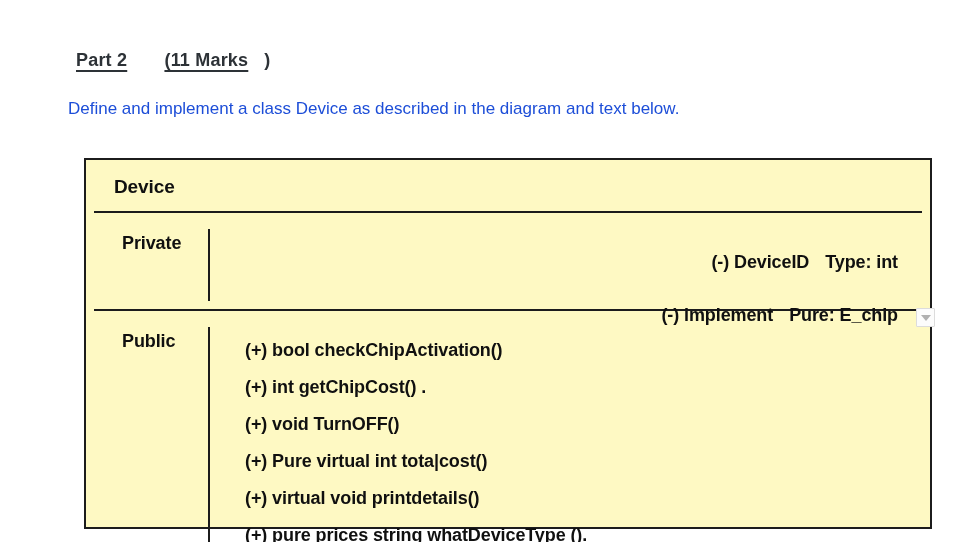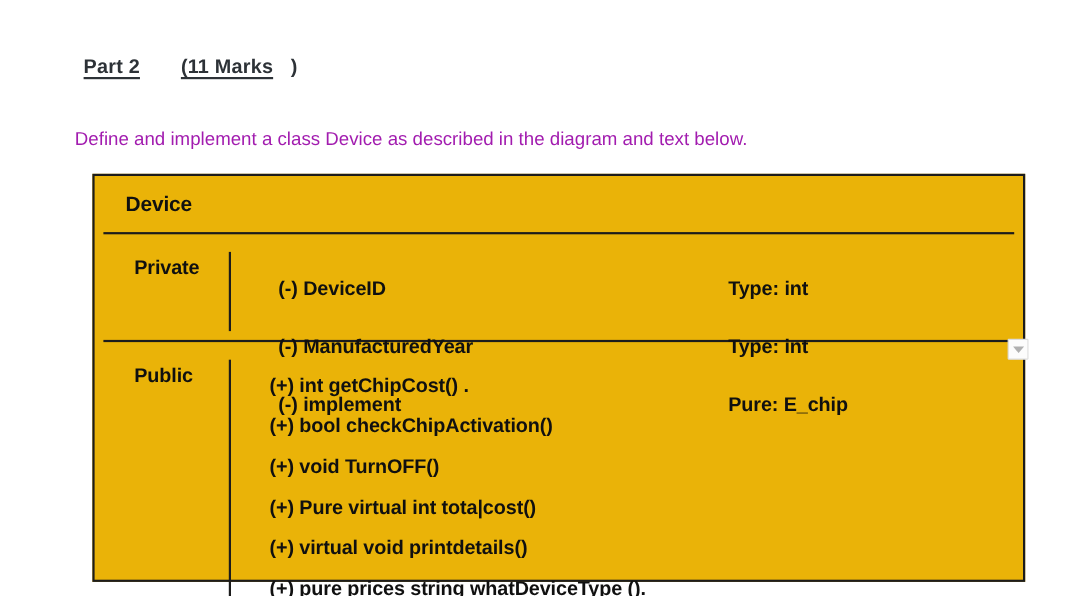--- a/index.html
+++ b/index.html
@@ -17,29 +17,29 @@
     font-size: 18px; font-weight: bold; color: #2d3237;
     letter-spacing: 0.2px;
   }
   .title .u {
     text-decoration: underline;
     text-decoration-thickness: 2px;
     text-underline-offset: 4px;
   }
 
   .intro {
-    position: absolute; left: 36px; top: 85px;
-    font-size: 17px; font-weight: normal; color: #a21caf;
+    position: absolute; left: 36px; top: 67px;
+    font-size: 17px; font-weight: normal; color: #1d4ed8;
   }
 
   .uml-table {
     position: absolute; left: 52px; top: 126px;
     width: 848px; height: 371px;
     border: 2px solid #1c1c1c;
-    background: #eab308;
+    background: #fef9c3;
     color: #101010;
     font-size: 18px; font-weight: bold;
     letter-spacing: -0.1px;
   }
 
   .uml-header {
     height: 45px;
     border-bottom: 2px solid #1c1c1c;
     padding: 8px 0 0 12px;
     font-size: 19px;
@@ -55,21 +55,21 @@
     padding: 4px 0 0 12px;
   }
 
   .content-cell {
     flex: 1 1 auto;
     padding: 3px 0 0 11px;
     line-height: 29px;
   }
   .uml-row.public .content-cell { padding-top: 1px; }
 
-  .member-line { white-space: nowrap; }
+  .member-line { white-space: nowrap; text-align: right; }
   .m-name { display: inline-block; width: 393px; }
   .m-type { display: inline-block; }
 
   .method-line { white-space: nowrap; }
 
   .dropdown-btn {
     position: absolute;
     left: 822px; top: 140px;
     width: 19px; height: 19px;
     background: #fcfcfc;
@@ -104,35 +104,32 @@
 
     <div class="uml-row private">
       <div class="label-cell">
         <span>Private</span>
       </div>
       <div class="content-cell">
         <div class="member-line">
           <span class="m-name">(-) DeviceID</span><span class="m-type">Type: int</span>
         </div>
         <div class="member-line">
-          <span class="m-name">(-) ManufacturedYear</span><span class="m-type">Type: int</span>
-        </div>
-        <div class="member-line">
           <span class="m-name">(-) implement</span><span class="m-type">Pure: E_chip</span>
         </div>
       </div>
     </div>
 
     <div class="uml-row public">
       <div class="label-cell">
         <span>Public</span>
       </div>
       <div class="content-cell">
+        <div class="method-line">(+) bool checkChipActivation()</div>
         <div class="method-line">(+) int getChipCost() .</div>
-        <div class="method-line">(+) bool checkChipActivation()</div>
         <div class="method-line">(+) void TurnOFF()</div>
         <div class="method-line">(+) Pure virtual int tota|cost()</div>
         <div class="method-line">(+) virtual void printdetails()</div>
         <div class="method-line">(+) pure prices string whatDeviceType ().</div>
       </div>
     </div>
 
     <div class="dropdown-btn">
       <span class="arrow-down"></span>
     </div>

